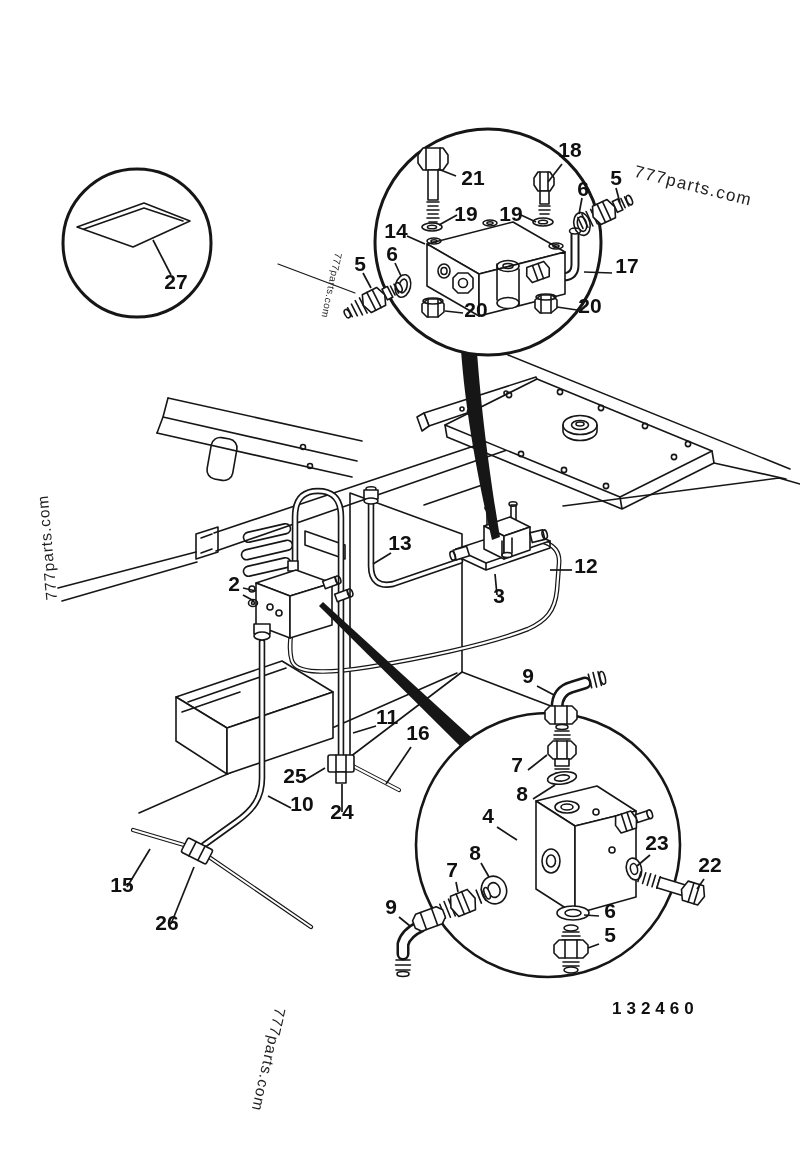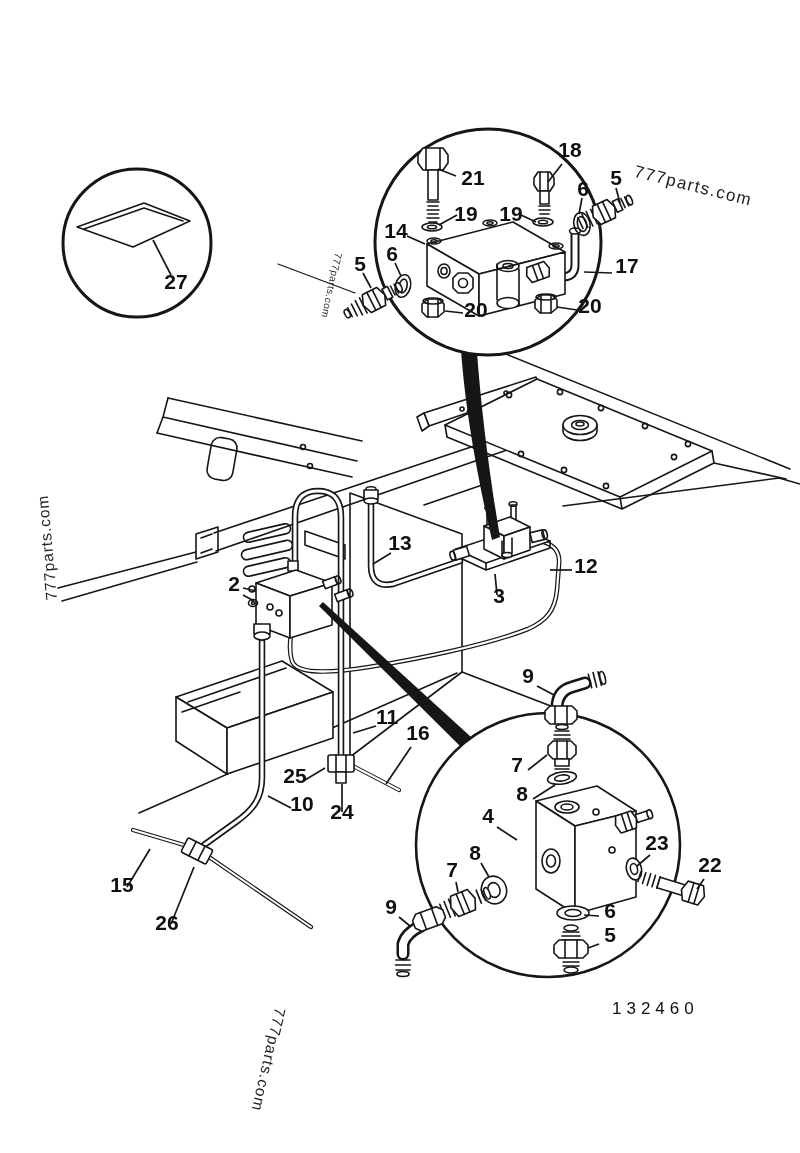--- a/index.html
+++ b/index.html
@@ -13,21 +13,21 @@
   .hose-o{stroke:#161616;fill:none;stroke-linecap:round;stroke-linejoin:round;}
   .hose-i{stroke:#ffffff;fill:none;stroke-linecap:round;stroke-linejoin:round;}
   .leader{stroke:#161616;stroke-width:1.7;fill:none;}
   .callout{font:bold 21px "Liberation Sans",sans-serif;fill:#101010;text-anchor:middle;}
   .wm{position:absolute;white-space:nowrap;color:#1f1f1f;transform-origin:0 0;
       font-family:"Liberation Sans",sans-serif;}
   .wm-topright{left:637px;top:162px;font-size:17px;letter-spacing:1.5px;transform:rotate(14deg);}
   .wm-circle{left:344px;top:254px;font-size:10px;letter-spacing:.5px;color:#2b2b2b;transform:rotate(102deg);}
   .wm-left{left:43px;top:601px;font-size:15.5px;letter-spacing:1px;transform:rotate(-95deg);}
   .wm-bottom{left:289px;top:1010px;font-size:15.5px;letter-spacing:1px;transform:rotate(103deg);}
-  .fig-num{position:absolute;left:612px;top:999px;font-weight:normal;font-size:17px;
+  .fig-num{position:absolute;left:612px;top:999px;font-weight:bold;font-size:17px;
            letter-spacing:5px;color:#0f0f0f;}
 </style>
 </head>
 <body>
 
 <div class="canvas">
 <svg width="800" height="1153" viewBox="0 0 800 1153">
 
   <g class="ln">
 

